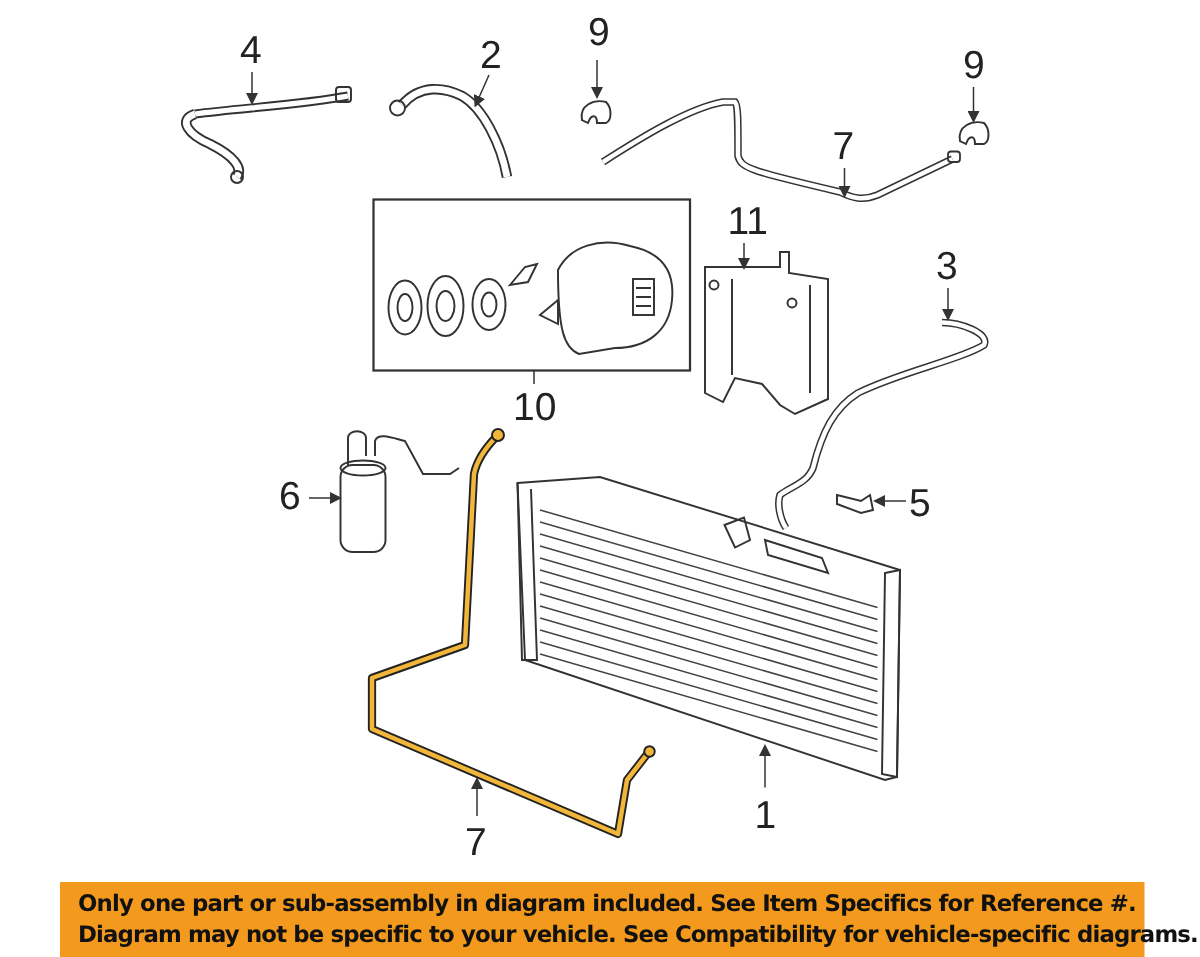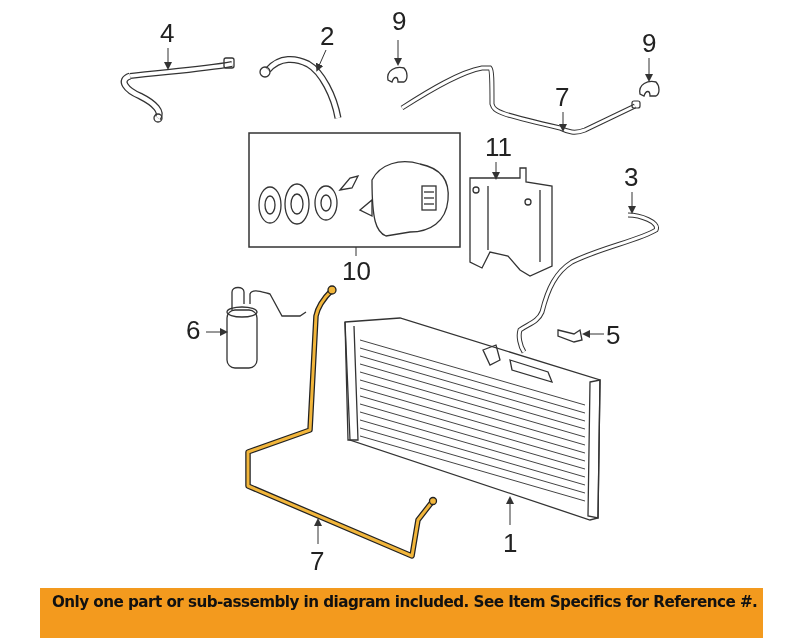--- a/index.html
+++ b/index.html
@@ -168,13 +168,14 @@
   </g>
   <g>
     <line x1="318" y1="544" x2="318" y2="522" stroke="#333" stroke-width="1" marker-end="url(#arr)"></line>
     <text class="callout" x="310" y="570"></text>
     <text class="callout" x="310" y="570">7</text>
   </g>
 </svg>
 
 <div class="banner">
   <div class="banner-line">Only one part or sub-assembly in diagram included. See Item Specifics for Reference #.</div>
+  <div class="banner-line">Diagram may not be specific to your vehicle. See Compatibility for vehicle-specific diagrams.</div>
 </div>
 
 </body></html>

